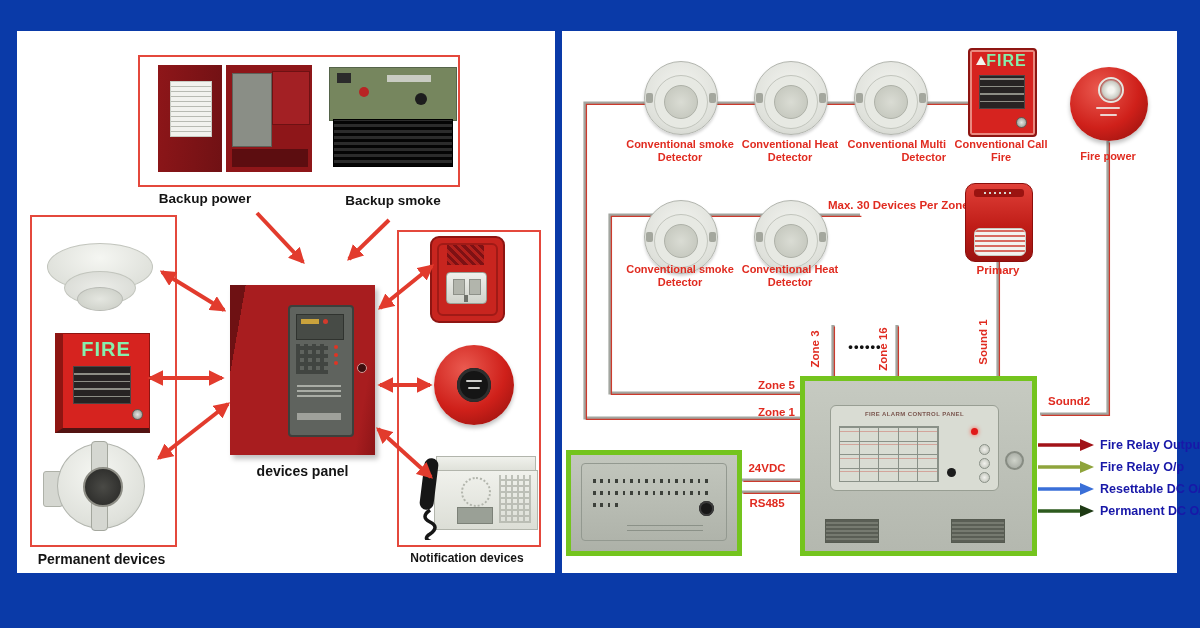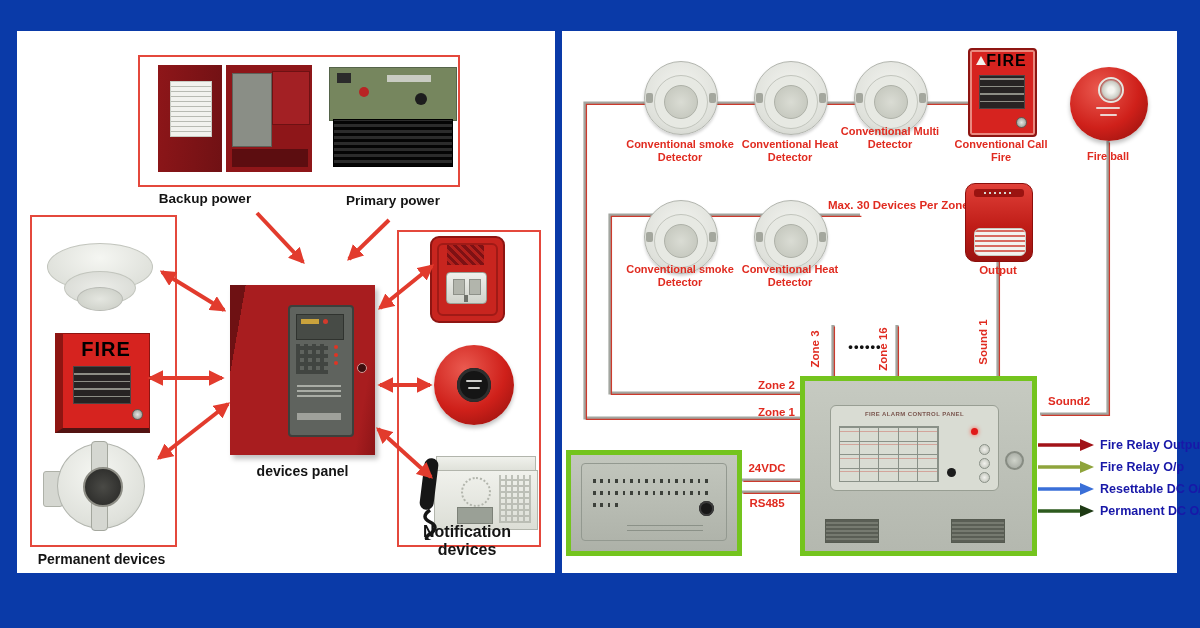--- a/index.html
+++ b/index.html
@@ -53,21 +53,21 @@
   .rep{position:absolute;border:5px solid #74c41e;background:linear-gradient(#c3c7be,#adb1a8);}
   .rep-face{position:absolute;left:10px;top:8px;right:10px;bottom:10px;border:1px solid #939990;border-radius:4px;}
   .rep-leds{position:absolute;height:4px;
        background:repeating-linear-gradient(90deg,#3c403a 0 2.5px,transparent 2.5px 7.5px);}
   .rep-buzz{position:absolute;width:15px;height:15px;border-radius:50%;background:#181818;
        box-shadow:inset 0 0 0 2px #3a3a3a;}
   .rep-line{position:absolute;height:1px;background:#8b9188;}
 
   
   .pull{position:absolute;background:#d6231f;border:1px solid #8e1512;}
-  .pull-fire{position:absolute;left:0;right:0;text-align:center;color:#000000;font-weight:bold;letter-spacing:1px;}
+  .pull-fire{position:absolute;left:0;right:0;text-align:center;color:#86efac;font-weight:bold;letter-spacing:1px;}
   .pull-inner{position:absolute;background:#272323;border:1px solid #4c4444;
        background-image:repeating-linear-gradient(0deg,transparent 0 6px,#8d8d85 6px 7.5px);}
   .pull-dot{position:absolute;width:9px;height:9px;border-radius:50%;
        background:radial-gradient(#e6e6e2,#8d8d85);border:1px solid #5c5c54;}
 
   
   .bell{position:absolute;border-radius:50%;
        background:radial-gradient(circle at 38% 30%,#ea5a50,#cf201a 55%,#8c0f0c 100%);
        box-shadow:0 3px 4px rgba(0,0,0,.25);}
   .bell-hub{position:absolute;border-radius:50%;background:#151515;box-shadow:inset 0 0 0 3px #2e2e2e;}
@@ -122,21 +122,21 @@
     <div class="abs" style="left:312px;top:36px;width:128px;height:102px;">
       <div class="pcb" style="left:0;top:0;width:126px;height:52px;"></div>
       <div class="abs" style="left:8px;top:6px;width:14px;height:10px;background:#2b2b2b;"></div>
       <div class="abs" style="left:30px;top:20px;width:10px;height:10px;border-radius:50%;background:#b82424;"></div>
       <div class="abs" style="left:58px;top:8px;width:44px;height:7px;background:#c9ccc2;"></div>
       <div class="abs" style="left:86px;top:26px;width:12px;height:12px;border-radius:50%;background:#1d1d1d;"></div>
       <div class="fins" style="left:4px;top:52px;width:118px;height:46px;"></div>
     </div>
 
     <div class="lbl-black" style="left:108px;top:160px;width:160px;">Backup power</div>
-    <div class="lbl-black" style="left:296px;top:162px;width:160px;">Primary power</div>
+    <div class="lbl-black" style="left:296px;top:162px;width:160px;">Backup smoke</div>
 
     <div class="redbox" style="left:13px;top:184px;width:143px;height:328px;"></div>
 
     <div class="abs" style="left:28px;top:206px;width:108px;height:78px;">
       <div class="ell" style="left:2px;top:6px;width:104px;height:46px;background:radial-gradient(ellipse at 50% 30%,#f5f6f2,#dfe1db 75%,#c9ccc4);border:1px solid #c2c5bd;"></div>
       <div class="ell" style="left:19px;top:34px;width:70px;height:32px;background:radial-gradient(#ecede9,#d5d7d1);border:1px solid #c2c5bd;"></div>
       <div class="ell" style="left:32px;top:50px;width:44px;height:22px;background:radial-gradient(#e4e6e0,#c9ccc4);border:1px solid #b8bab4;"></div>
     </div>
 
     <div class="pull" style="left:38px;top:302px;width:86px;height:94px;border-left:8px solid #8e1512;border-bottom:5px solid #521312;">
@@ -196,21 +196,21 @@
         <div class="ell" style="left:26px;top:6px;width:26px;height:26px;border:2px dotted #b2b5ac;"></div>
         <div class="abs" style="left:64px;top:4px;width:32px;height:48px;background:repeating-linear-gradient(0deg,#b2b5ac 0 2px,transparent 2px 6px),repeating-linear-gradient(90deg,#b2b5ac 0 2px,transparent 2px 6px);opacity:.8;"></div>
         <div class="abs" style="left:22px;top:36px;width:34px;height:15px;background:#9aa096;border:1px solid #7c восемь;border:1px solid #7c8178;"></div>
       </div>
       <svg width="34" height="86" style="left:-6px;top:4px;">
         <rect x="8" y="4" width="14" height="52" rx="7" fill="#161616" transform="rotate(7 15 30)"></rect>
         <path d="M16,56 q-10,7 0,12 q10,5 0,12 q-8,5 2,8" stroke="#161616" stroke-width="3.5" fill="none"></path>
       </svg>
     </div>
 
-    <div class="lbl-black" style="left:380px;top:492px;width:140px;font-size:16px;">Notification devices</div>
+    <div class="lbl-black" style="left:380px;top:520px;width:140px;font-size:12px;">Notification devices</div>
 
     <svg width="538" height="542">
       <defs>
         <marker id="ah" viewBox="0 0 6 6" refX="5" refY="3" markerWidth="4" markerHeight="4" orient="auto-start-reverse">
           <path d="M0,0 L6,3 L0,6 z" fill="#e23b2d"></path>
         </marker>
       </defs>
       <g stroke="#e23b2d" stroke-width="4">
         <line x1="240" y1="182" x2="286" y2="231" marker-end="url(#ah)"></line>
         <line x1="372" y1="189" x2="332" y2="228" marker-end="url(#ah)"></line>
@@ -276,23 +276,23 @@
     </div>
 
     <div class="bell" style="left:508px;top:36px;width:78px;height:74px;">
       <div class="ell" style="left:28px;top:10px;width:22px;height:22px;background:radial-gradient(#f4f4f0 20%,#c9ccc4 55%,#b2201c 75%);border:2px solid #e6e6e0;"></div>
       <div class="bell-dash" style="left:26px;top:40px;width:24px;"></div>
       <div class="bell-dash" style="left:30px;top:47px;width:17px;"></div>
     </div>
 
     <div class="lbl-red" style="left:62px;top:107px;width:112px;">Conventional smoke Detector</div>
     <div class="lbl-red" style="left:172px;top:107px;width:112px;">Conventional Heat Detector</div>
-    <div class="lbl-red" style="left:272px;top:94px;width:112px;">Conventional Multi Detector</div>
+    <div class="lbl-red" style="left:272px;top:107px;width:112px;text-align:right;">Conventional Multi Detector</div>
     <div class="lbl-red" style="left:383px;top:107px;width:112px;">Conventional Call Fire</div>
-    <div class="lbl-red" style="left:490px;top:119px;width:112px;">Fire ball</div>
+    <div class="lbl-red" style="left:490px;top:119px;width:112px;">Fire power</div>
 
     <div class="det" style="left:82px;top:169px;">
       <div class="det-mid"></div>
         <div class="det-core"></div>
         <div class="det-nub l"></div>
         <div class="det-nub r"></div>
     </div>
     <div class="det" style="left:192px;top:169px;">
       <div class="det-mid"></div>
         <div class="det-core"></div>
@@ -301,27 +301,27 @@
     </div>
     <div class="lbl-red-nw" style="left:266px;top:168px;">Max. 30 Devices Per Zone</div>
 
     <div class="lbl-red" style="left:62px;top:232px;width:112px;">Conventional smoke Detector</div>
     <div class="lbl-red" style="left:172px;top:232px;width:112px;">Conventional Heat Detector</div>
 
     <div class="sounder" style="left:403px;top:152px;width:66px;height:77px;">
       <div class="sndr-band"></div>
       <div class="sndr-horn" style="left:8px;top:44px;width:50px;height:26px;"></div>
     </div>
-    <div class="lbl-red" style="left:380px;top:233px;width:112px;font-size:11.5px;">Output</div>
+    <div class="lbl-red" style="left:380px;top:233px;width:112px;font-size:11.5px;">Primary</div>
 
     <div class="lbl-red-nw rot" style="left:228px;top:312px;width:50px;">Zone 3</div>
     <div class="lbl-red-nw rot" style="left:293px;top:312px;width:56px;">Zone 16</div>
     <div class="abs" style="left:281px;top:308px;width:44px;text-align:center;color:#111;font-weight:bold;font-size:13px;letter-spacing:1px;">••••••</div>
     <div class="lbl-red-nw rot" style="left:392px;top:305px;width:58px;">Sound 1</div>
-    <div class="lbl-red-nw" style="left:181px;top:348px;width:52px;text-align:right;">Zone 2</div>
+    <div class="lbl-red-nw" style="left:181px;top:348px;width:52px;text-align:right;">Zone 5</div>
     <div class="lbl-red-nw" style="left:181px;top:375px;width:52px;text-align:right;">Zone 1</div>
     <div class="lbl-red-nw" style="left:486px;top:364px;width:60px;">Sound2</div>
     <div class="lbl-red-nw" style="left:174px;top:431px;width:62px;text-align:center;">24VDC</div>
     <div class="lbl-red-nw" style="left:174px;top:466px;width:62px;text-align:center;">RS485</div>
 
     <div class="facp" style="left:238px;top:345px;width:227px;height:170px;">
       <div class="facp-face">
         <div class="facp-title">FIRE ALARM CONTROL PANEL</div>
         <div class="facp-grid"></div>
         <div class="facp-led" style="left:140px;top:22px;"></div>

